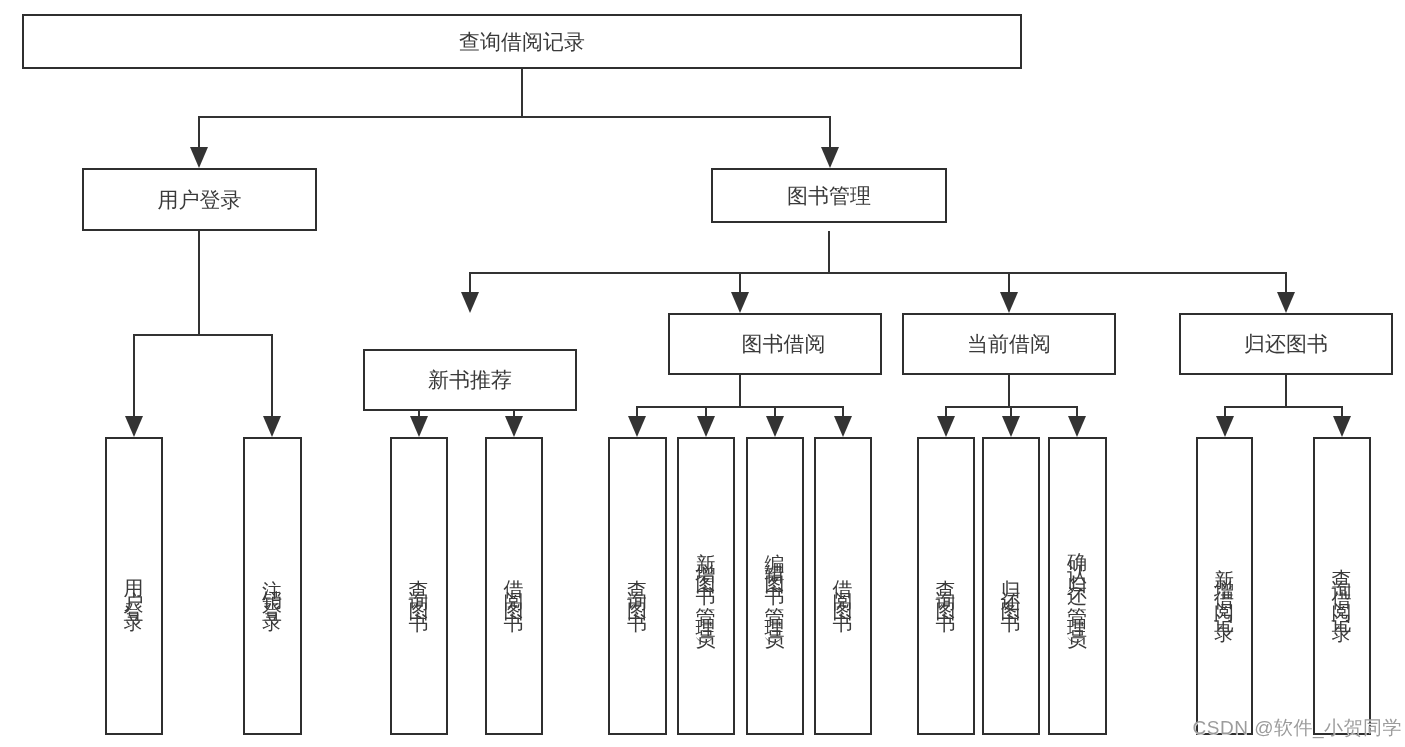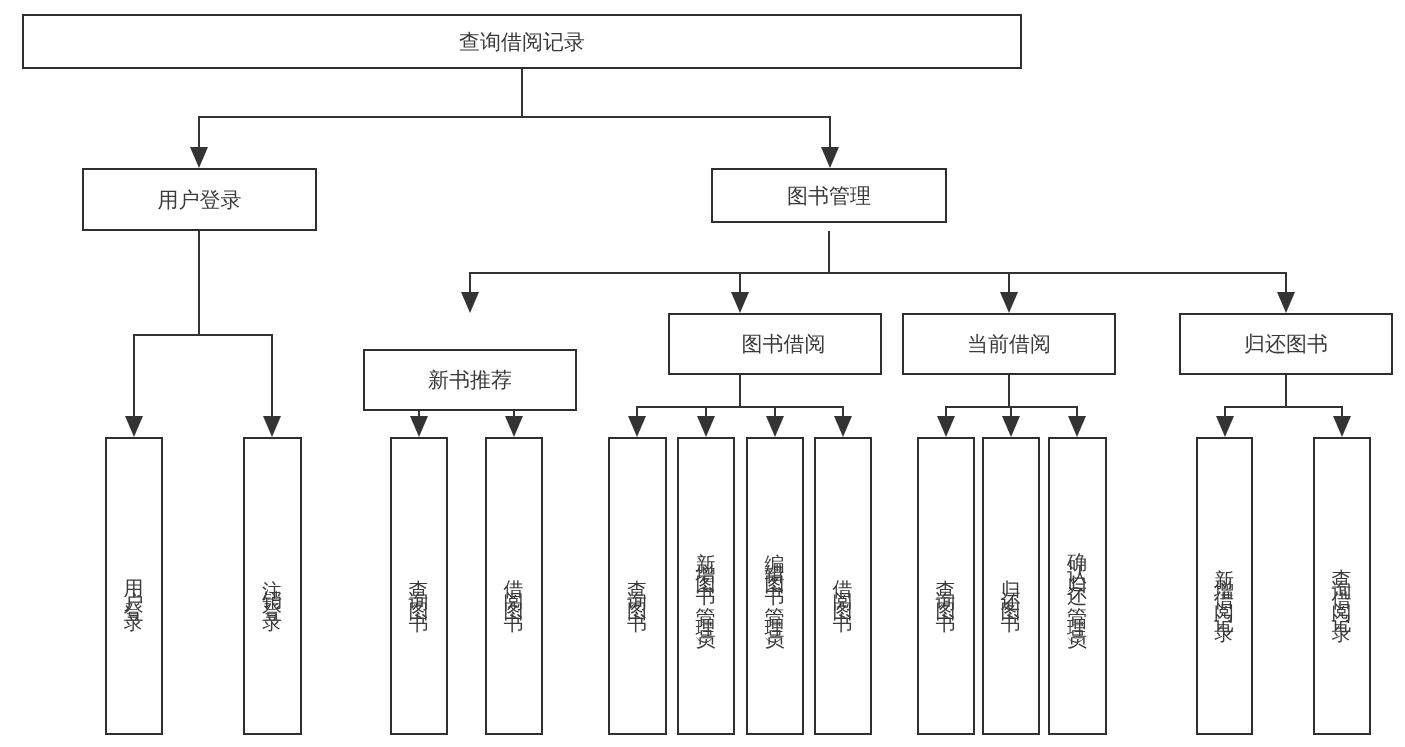--- a/index.html
+++ b/index.html
@@ -57,20 +57,21 @@
     letter-spacing: 0.5px;
     color: var(--wm, #9c9c9c);
     z-index: 9;
     text-shadow: 0.5px 0.5px 0 rgba(255,255,255,0.8);
   }
 </style>
 </head>
 <body>
 
 <div class="canvas" style="--line: #333333; --box-border: #2f2f2f; --box-fill: #ffffff; --text: #3a3a3a; --wm: #9c9c9c;">
+  <div class="watermark">CSDN @软件_小贺同学</div>
 <div class="node" style="left: 22px; top: 14px; width: 1000px; height: 55px;">
       <span>查询借阅记录</span>
     </div>
     <div class="node" style="left: 82px; top: 168px; width: 235px; height: 63px;">
       <span>用户登录</span>
     </div>
     <div class="node" style="left: 711px; top: 168px; width: 236px; height: 55px;">
       <span>图书管理</span>
     </div>
     <div class="node" style="left: 363px; top: 313px; width: 214px; height: 62px; margin-top: 36px;">

